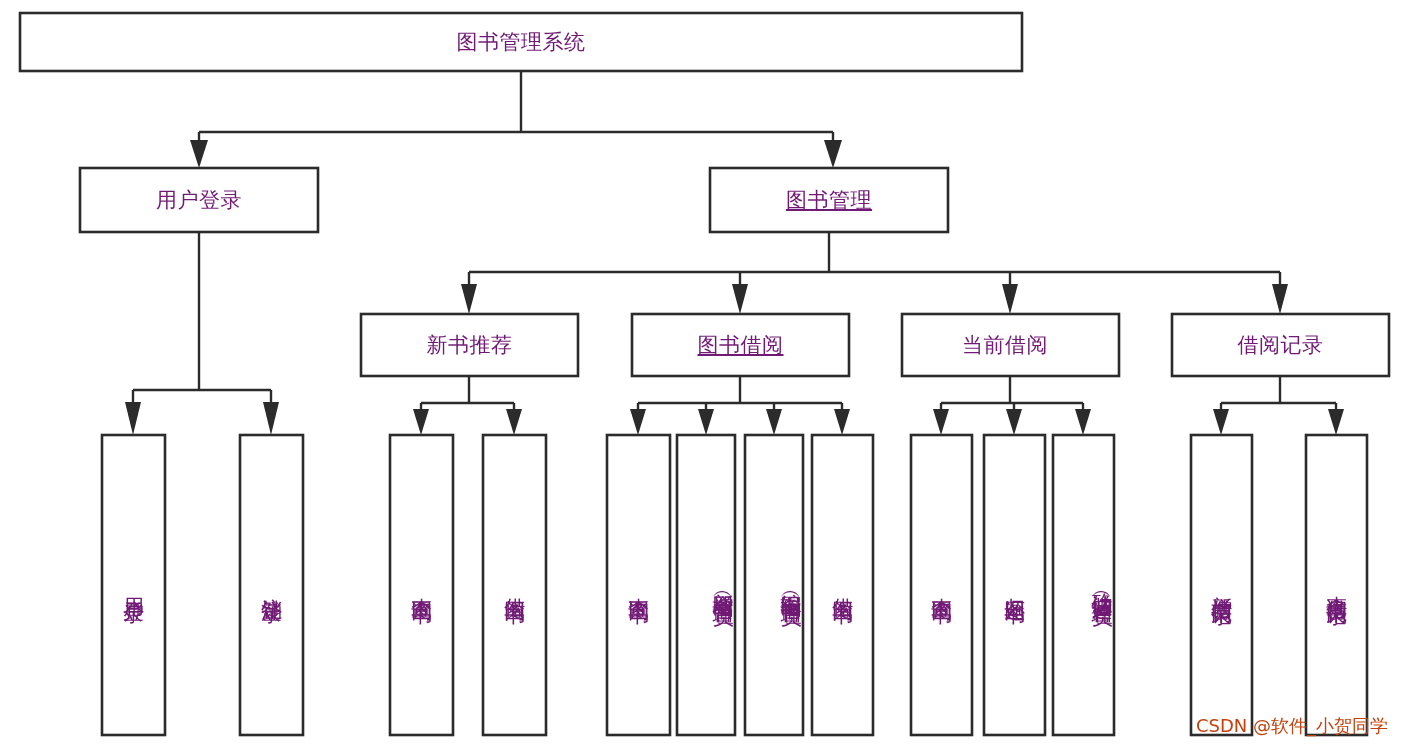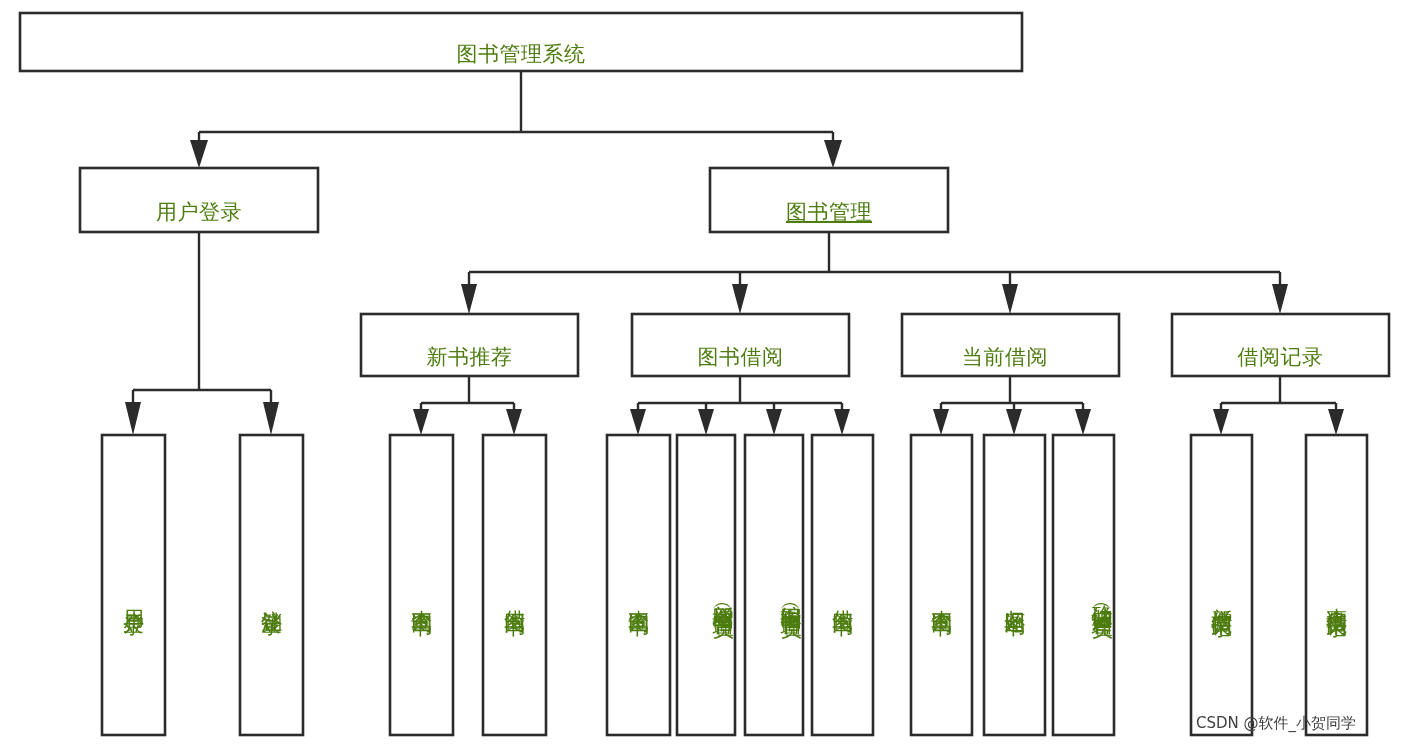--- a/index.html
+++ b/index.html
@@ -39,45 +39,44 @@
   }
   .arrow-head {
     fill: #2b2b2b;
     stroke: none;
   }
   .node-label {
     position: absolute;
     display: flex;
     align-items: center;
     justify-content: center;
-    color: #4d7c0f;
+    color: #701a75;
     font-family: "DejaVu Sans", "Liberation Sans", sans-serif;
     line-height: 1.16;
     text-align: center;
     pointer-events: none;
     user-select: none;
-    margin-top: 12px;
   }
   .node-label.horizontal {
     writing-mode: horizontal-tb;
     font-size: 21px;
     letter-spacing: 0.5px;
   }
   .node-label.vertical {
     writing-mode: vertical-rl;
     text-orientation: upright;
     font-size: 21px;
     letter-spacing: 2px;
   }
   .watermark {
     position: absolute;
     left: 1196px;
     top: 714px;
-    font-size: 15px;
-    color: #404040;
+    font-size: 18px;
+    color: #c2410c;
     font-family: "DejaVu Sans", "Liberation Sans", sans-serif;
     white-space: nowrap;
     user-select: none;
   }
 </style>
 </head>
 <body>
 
 <div id="diagram-root">
 
@@ -187,21 +186,21 @@
   </svg>
 
   <div class="node-label horizontal" style="left:20px; top:13px; width:1002px; height:58px;">图书管理系统</div>
 
   <div class="node-label horizontal" style="left:80px; top:168px; width:238px; height:64px;">用户登录</div>
 
   <div class="node-label horizontal" style="left:710px; top:168px; width:238px; height:64px;text-decoration:underline;">图书管理</div>
 
   <div class="node-label horizontal" style="left:361px; top:314px; width:217px; height:62px;">新书推荐</div>
 
-  <div class="node-label horizontal" style="left:632px; top:314px; width:217px; height:62px;">图书借阅</div>
+  <div class="node-label horizontal" style="left:632px; top:314px; width:217px; height:62px;text-decoration:underline;">图书借阅</div>
 
   <div class="node-label horizontal" style="left:902px; top:314px; width:206px; height:62px;">当前借阅</div>
 
   <div class="node-label horizontal" style="left:1172px; top:314px; width:217px; height:62px;">借阅记录</div>
 
   <div class="node-label vertical" style="left:102px; top:435px; width:63px; height:300px;">用户登录</div>
 
   <div class="node-label vertical" style="left:240px; top:435px; width:63px; height:300px;">注销登录</div>
 
   <div class="node-label vertical" style="left:390px; top:435px; width:63px; height:300px;">查询图书</div>

